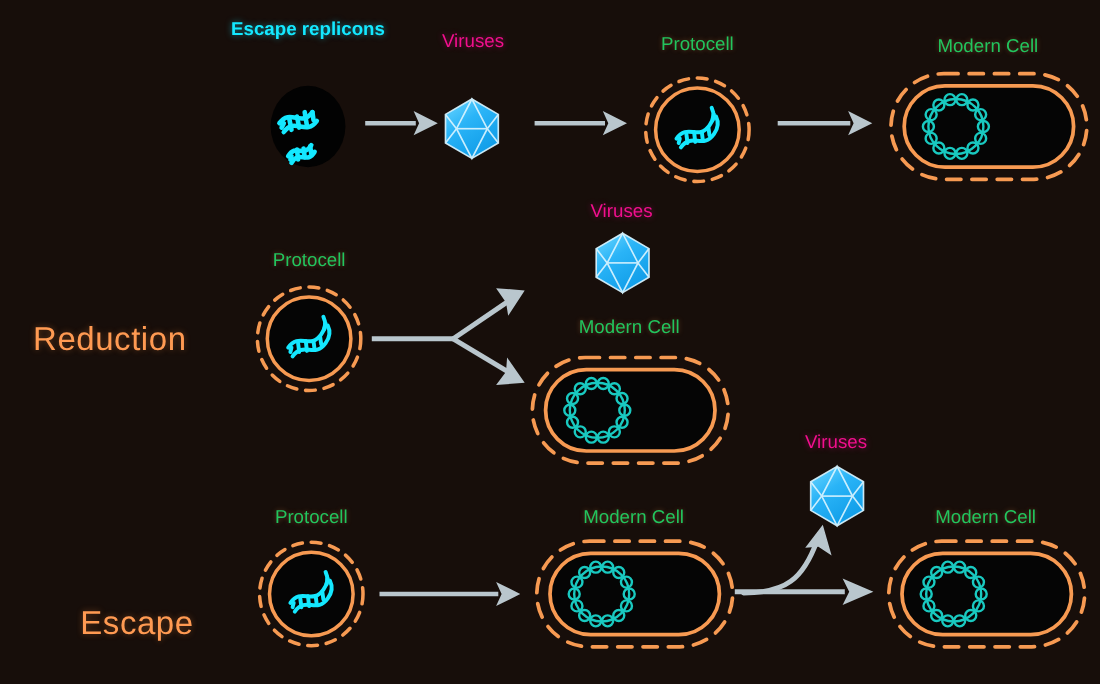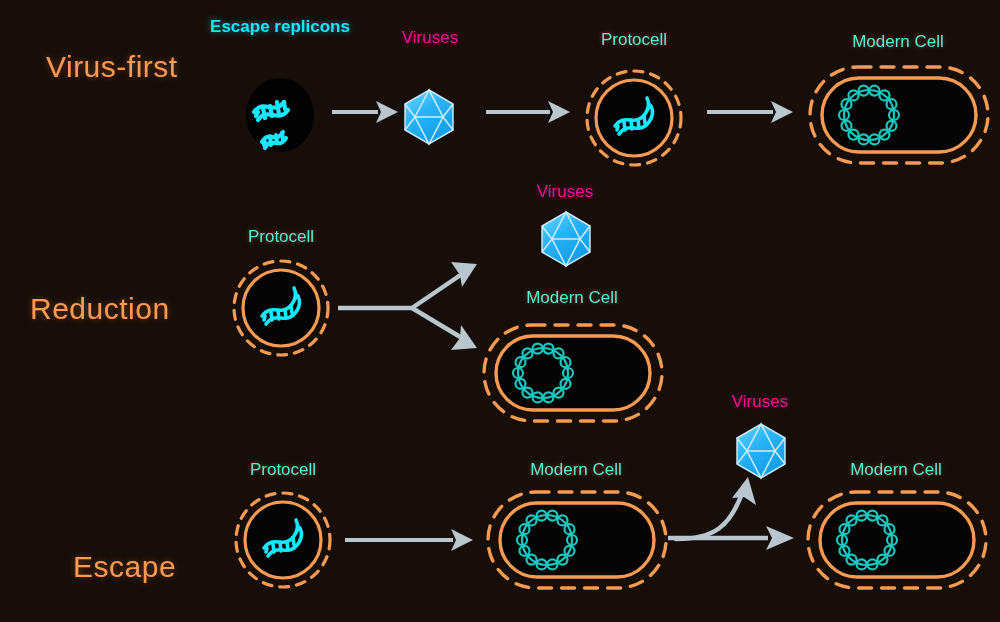--- a/index.html
+++ b/index.html
@@ -25,37 +25,36 @@
     white-space: nowrap;
     text-shadow: 0 0 6px rgba(255,140,60,.35);
   }
   .cap {
     position: absolute;
     font-size: 17px;
     white-space: nowrap;
     transform: translateX(-50%);
     text-align: center;
   }
-  .cap.orange { color: #5eead4; text-shadow: 0 0 5px rgba(247,154,82,.35); }
+  .cap.orange { color: #22c55e; text-shadow: 0 0 5px rgba(247,154,82,.35); }
   .cap.magenta { color: #f20f8e; font-weight: 400; text-shadow: 0 0 6px rgba(242,15,142,.45); }
   .cap.cyan {
     color: #14e8ff; font-weight: 600; line-height: 1.12;
     text-shadow: 0 0 6px rgba(20,232,255,.5);
   }
 
   
   .art { position: absolute; overflow: visible; }
   svg { display: block; overflow: visible; }
 </style>
 </head>
 <body>
 
 <div id="canvas">
 
-  <div class="row-title" style="left:46px; top:50px;">Virus-first</div>
 
   <div class="cap cyan" style="left:280px; top:17px;">
     <span>Escape replicons</span>
   </div>
 
   <div class="art" style="left:232px; top:72px;">
     <svg width="96" height="86" viewBox="0 0 96 86">
       <ellipse cx="48" cy="43" rx="34" ry="37" fill="#020202"></ellipse>
       <g stroke="#14e8ff" stroke-width="4.2" fill="none" stroke-linecap="round">
         <path d="M22 40 C32 26, 42 44, 52 30"></path>

